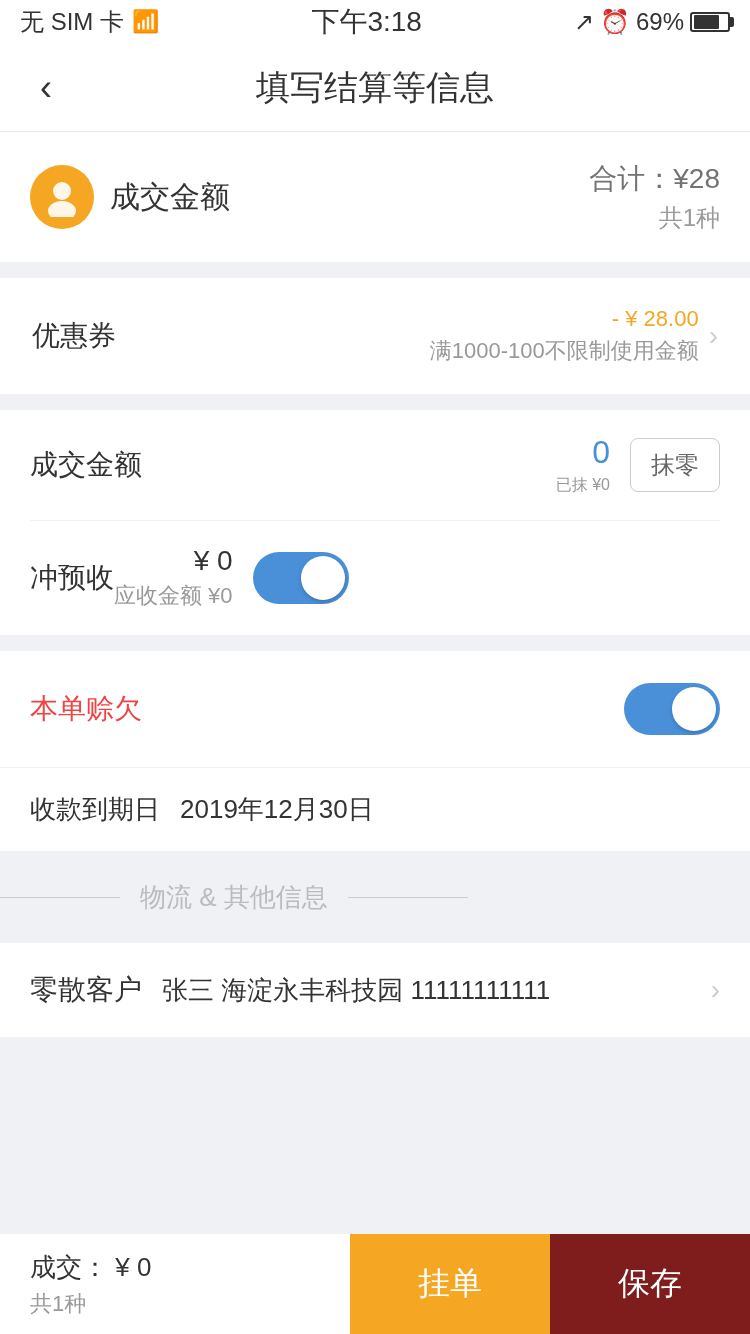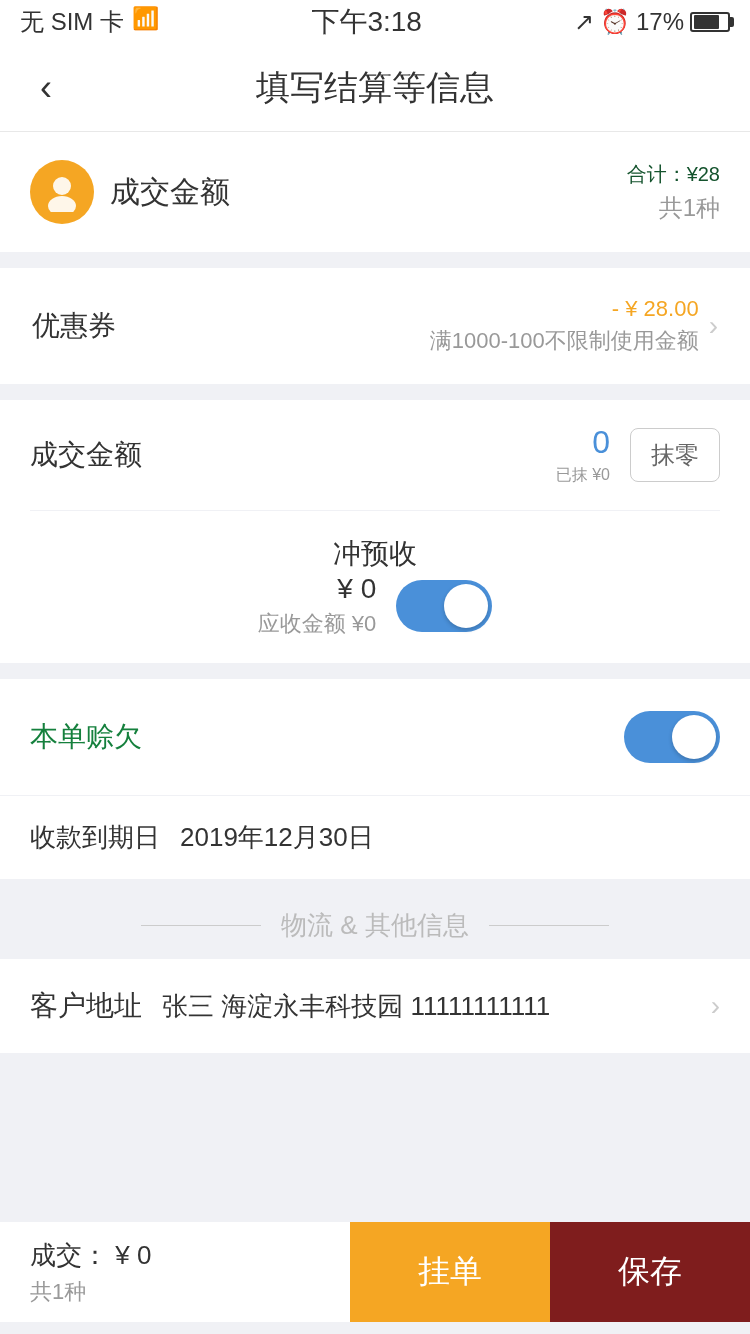--- a/index.html
+++ b/index.html
@@ -17,21 +17,21 @@
     .status-bar {
       height: 44px;
       background: #fff;
       display: flex;
       align-items: center;
       justify-content: space-between;
       padding: 0 20px;
       font-size: 24px;
       color: #333;
     }
-    .status-left { display: flex; gap: 8px; }
+    .status-left { display: flex; align-items: center; gap: 8px; }
     .status-center { font-size: 28px; font-weight: 500; }
     .status-right { display: flex; align-items: center; gap: 6px; font-size: 24px; }
     .battery {
       width: 40px; height: 20px; border: 2px solid #333; border-radius: 3px; position: relative;
       display: flex; align-items: center;
     }
     .battery::after {
       content: ''; position: absolute; right: -6px; top: 50%; transform: translateY(-50%);
       width: 4px; height: 10px; background: #333; border-radius: 0 2px 2px 0;
     }
@@ -101,22 +101,22 @@
     }
     .customer-avatar svg { width: 40px; height: 40px; }
     .customer-name {
       font-size: 30px;
       color: #333;
     }
     .customer-right {
       text-align: right;
     }
     .total-amount {
-      font-size: 20px;
-      color: #14532d;
+      font-size: 28px;
+      color: #737373;
     }
     .total-count {
       font-size: 24px;
       color: #999;
       margin-top: 4px;
     }
 
     
     .divider {
       height: 1px;
@@ -203,21 +203,20 @@
       right: 4px;
       box-shadow: 0 2px 4px rgba(0,0,0,0.2);
     }
 
     
     .prepay-row {
       display: flex;
       align-items: center;
       justify-content: flex-start;
       padding: 24px 30px;
-      flex-direction: column;
     }
     .prepay-label { font-size: 28px; color: #333; }
     .prepay-right {
       display: flex;
       align-items: center;
       gap: 20px;
     }
     .prepay-amounts {
       text-align: right;
     }
@@ -228,40 +227,40 @@
     .debt-section {
       background: #fff;
       margin-bottom: 16px;
     }
     .debt-row {
       display: flex;
       align-items: center;
       justify-content: space-between;
       padding: 32px 30px;
     }
-    .debt-label { font-size: 28px; color: #15803d; }
+    .debt-label { font-size: 28px; color: #ef4444; }
 
     
     .due-date-row {
       display: flex;
       align-items: flex-end;
       padding: 24px 30px;
       border-top: 1px solid #f0f1f5;
     }
     .due-date-label { font-size: 26px; color: #333; margin-right: 20px; }
     .due-date-value { font-size: 26px; color: #333; }
 
     
     .logistics-divider {
       background: #f0f1f5;
       height: 60px;
       display: flex;
       align-items: center;
-      justify-content: center;
-      margin-bottom: 4px;
+      justify-content: flex-start;
+      margin-bottom: 16px;
     }
     .logistics-text {
       font-size: 26px;
       color: #bbb;
       display: flex;
       align-items: center;
       gap: 20px;
     }
     .logistics-text::before,
     .logistics-text::after {
@@ -301,21 +300,21 @@
       background: #f0f1f5;
     }
 
     
     .bottom-bar {
       height: 100px;
       background: #fff;
       display: flex;
       align-items: center;
       position: fixed;
-      bottom: 12px;
+      bottom: 0;
       width: 750px;
     }
     .bottom-summary {
       flex: 1;
       padding: 0 30px;
     }
     .bottom-deal { font-size: 26px; color: #333; }
     .bottom-count { font-size: 22px; color: #999; margin-top: 4px; }
     .bottom-actions {
       display: flex;
@@ -352,21 +351,21 @@
 
 <div class="status-bar">
   <div class="status-left">
     <span>无 SIM 卡</span>
     <span class="wifi-icon">📶</span>
   </div>
   <div class="status-center">下午3:18</div>
   <div class="status-right">
     <span>↗</span>
     <span>⏰</span>
-    <span>17%</span>
+    <span>69%</span>
     <div class="battery">
       <div class="battery-fill"></div>
     </div>
   </div>
 </div>
 
 <div class="nav-bar">
   <span class="nav-back">‹</span>
   <span class="nav-title">填写结算等信息</span>
 </div>
@@ -445,21 +444,21 @@
       <span class="due-date-value">2019年12月30日</span>
     </div>
   </div>
 
   <div class="logistics-divider">
     <span class="logistics-text">物流 &amp; 其他信息</span>
   </div>
 
   <div class="address-section">
     <div class="address-row">
-      <span class="address-label">客户地址</span>
+      <span class="address-label">零散客户</span>
       <span class="address-value">张三 海淀永丰科技园 11111111111</span>
       <span class="chevron-right">›</span>
     </div>
   </div>
 
   <div class="empty-space"></div>
 
 </div>
 
 <div class="bottom-bar">

